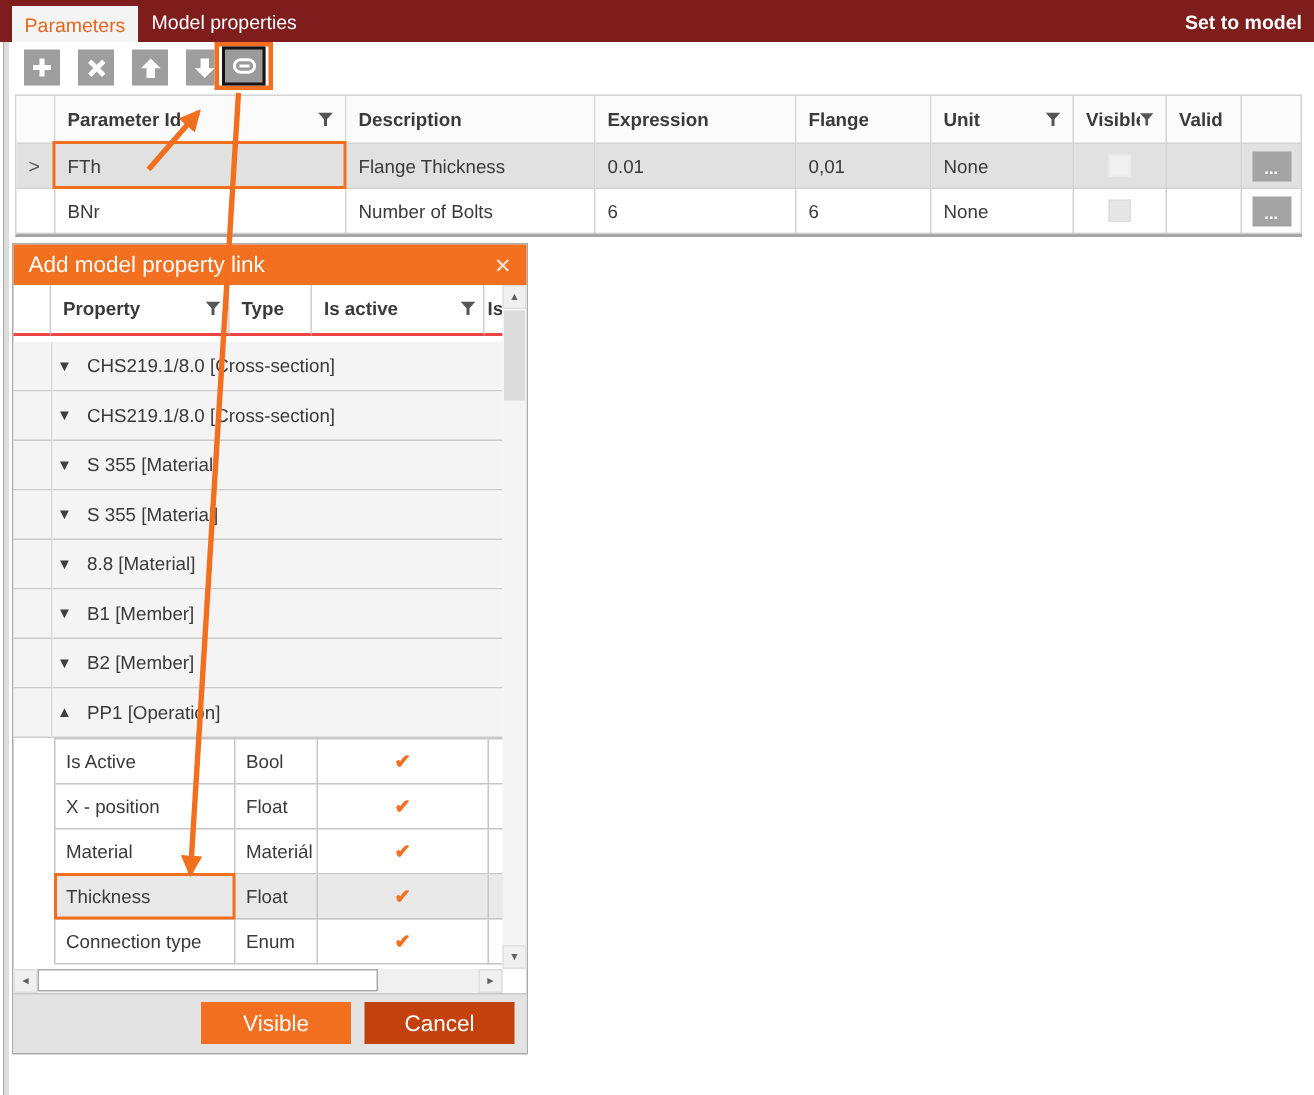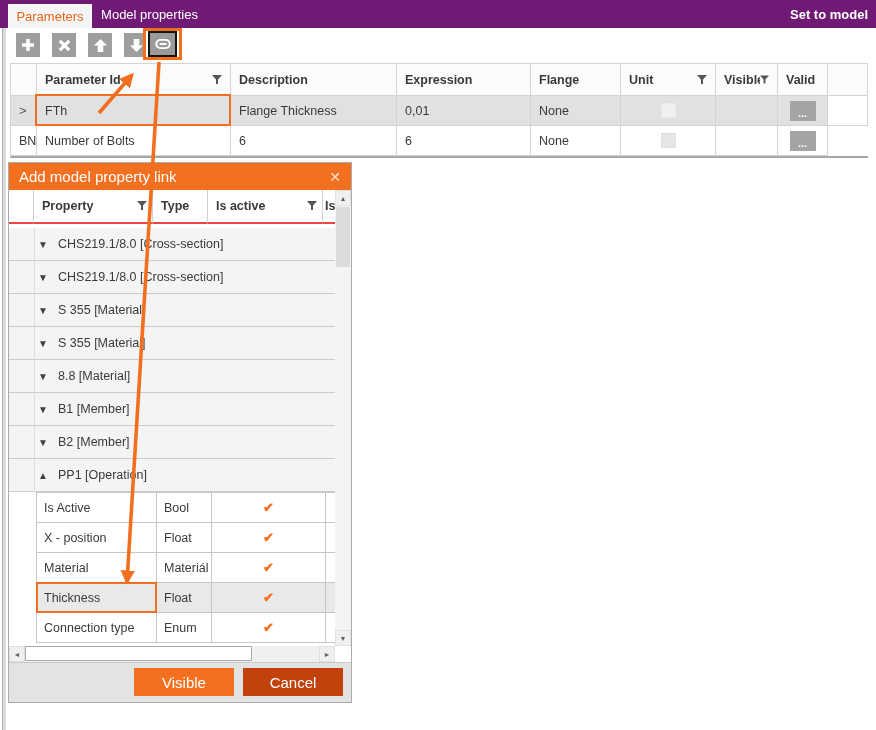--- a/index.html
+++ b/index.html
@@ -1,20 +1,20 @@
 <!DOCTYPE html>
 <html><head>
 <meta charset="utf-8">
 <style>
   html,body{margin:0;padding:0;background:#ffffff;}
   .page{position:relative;width:876px;height:730px;overflow:hidden;
         font-family:"Liberation Sans",sans-serif;color:#3a3a3a;background:#fff;}
 
   
-  .topbar{position:absolute;left:0;top:0;width:876px;height:28px;background:#701a75;}
+  .topbar{position:absolute;left:0;top:0;width:876px;height:28px;background:#7f1d1d;}
   .tab-active{position:absolute;left:8px;top:4px;width:84px;height:24px;background:#F5F5F5;
       color:#E8661C;font-size:13px;display:flex;align-items:center;justify-content:center;}
   .tab-idle{position:absolute;left:92px;top:0;width:115px;height:28px;color:#fff;font-size:13px;
       display:flex;align-items:center;justify-content:center;}
   .set-model{position:absolute;right:8px;top:0;height:28px;color:#fff;font-size:13px;font-weight:bold;
       display:flex;align-items:center;}
 
   
   .win-border{position:absolute;left:2px;top:28px;width:1px;height:702px;background:#ACACAC;}
   .win-border2{position:absolute;left:3px;top:28px;width:3px;height:702px;background:#DCDCDC;}
@@ -171,20 +171,21 @@
     <div class="pc pth">
       <span>Valid</span>
     </div>
     <div class="pc pth"></div>
 
     <div class="pc sel">
       <span class="chev">&gt;</span>
     </div>
     <div class="pc sel">FTh</div>
     <div class="pc sel">Flange Thickness</div>
+    <div class="pc sel">0.01</div>
     <div class="pc sel">0,01</div>
     <div class="pc sel">None</div>
     <div class="pc sel ckwrap">
       <span class="ckbox" style="background:#F0F0F0;border-color:#EAEAEA;"></span>
     </div>
     <div class="pc sel"></div>
     <div class="pc sel" style="padding:0;">
       <button class="morebtn">...</button>
     </div>
 

